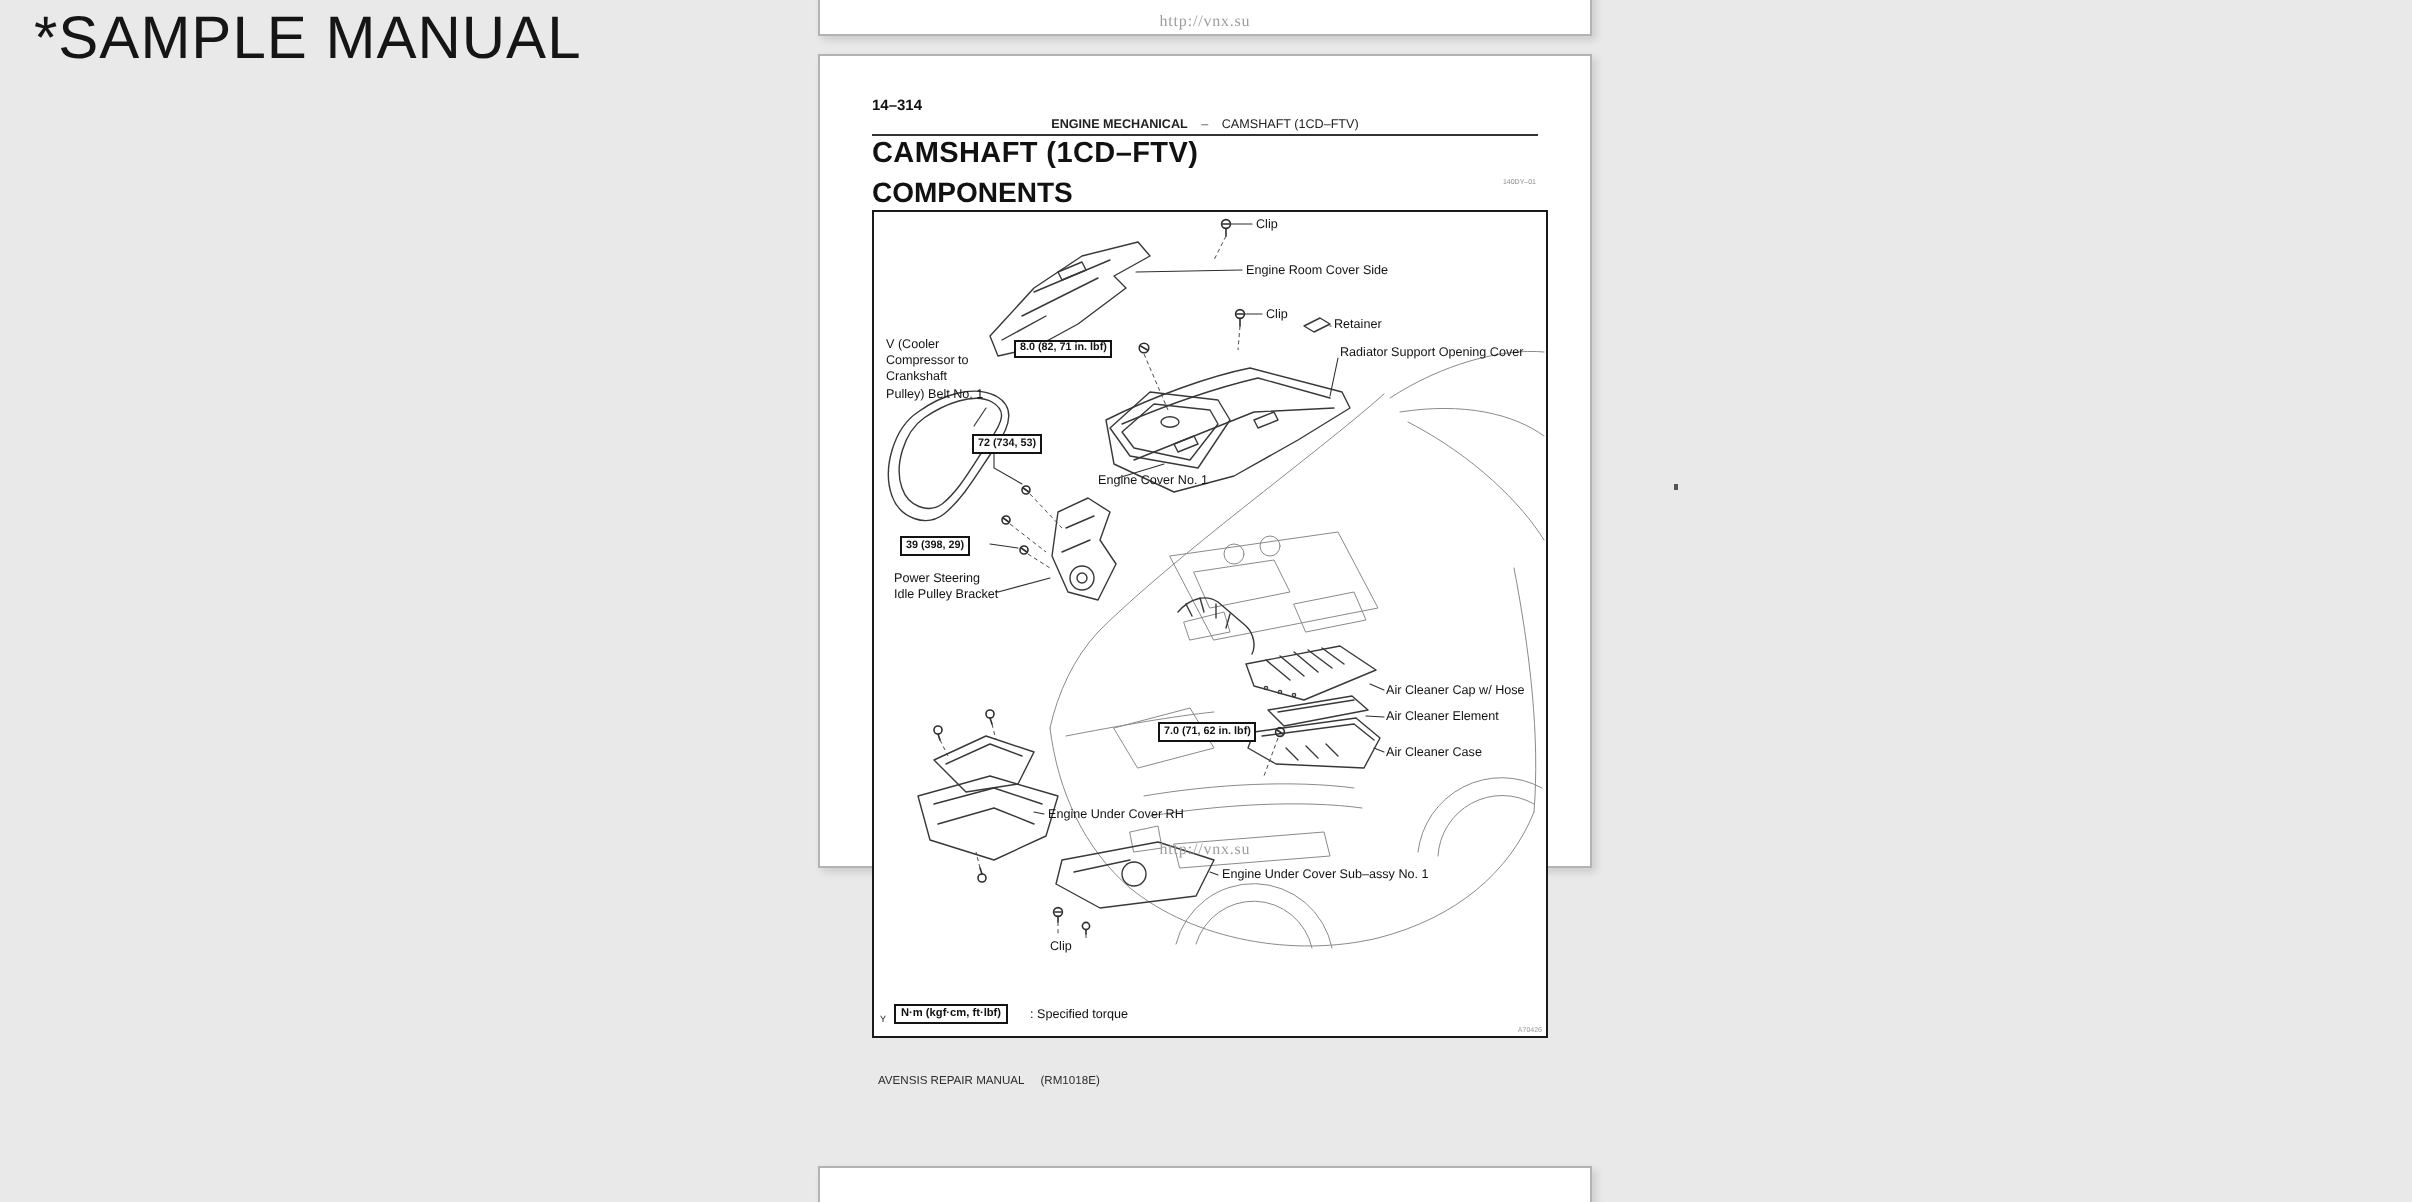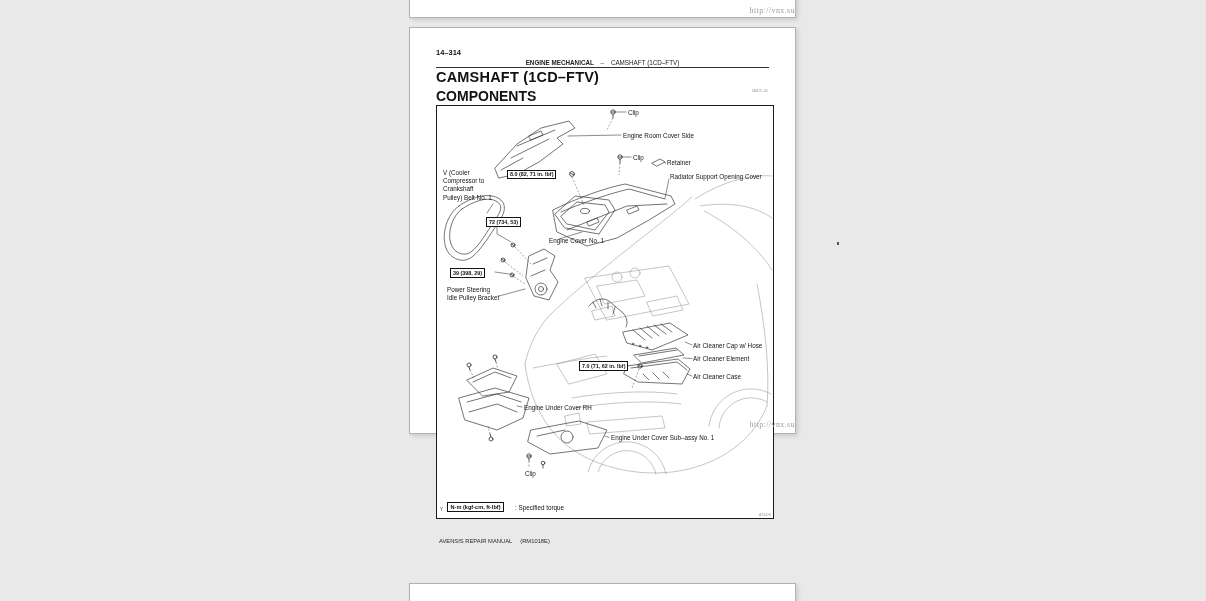--- a/index.html
+++ b/index.html
@@ -19,21 +19,21 @@
   .page{
     position:absolute;left:409px;width:387px;background:#ffffff;
     border:1px solid #b3b3b3;box-shadow:2px 2px 4px rgba(0,0,0,.13);
     box-sizing:border-box;
   }
   .page-top{top:-6px;height:24px;}
   .page-main{top:27px;height:407px;}
   .page-next{top:583px;height:24px;}
 
   .watermark{
-    position:absolute;left:0;right:0;text-align:right;
+    position:absolute;left:0;right:0;text-align:center;
     font-family:"Liberation Serif",serif;font-size:8px;color:#9d9d9d;
     letter-spacing:.4px;
   }
   .wm-top{bottom:2px;}
   .wm-bottom{bottom:4px;}
 
   
   .page-number{position:absolute;left:26px;top:20px;font-size:7.5px;font-weight:bold;}
   .running-header{
     position:absolute;left:26px;right:26px;top:31px;text-align:center;
@@ -72,20 +72,21 @@
   .legend-text{position:absolute;left:78px;top:398px;font-size:6.3px;}
   .figure-code{position:absolute;right:2px;bottom:1px;font-size:3.5px;color:#999;}
 
   .stray-dot{position:absolute;left:837px;top:242px;width:2px;height:3px;background:#555;}
 </style>
 </head>
 <body>
 
 <div class="stage">
 
+  <div class="banner">*SAMPLE MANUAL</div>
 
   <div class="page page-top">
     <div class="watermark wm-top">http://vnx.su</div>
   </div>
 
   <div class="page page-main">
 
     <div class="page-number">14–314</div>
 
     <div class="running-header">

